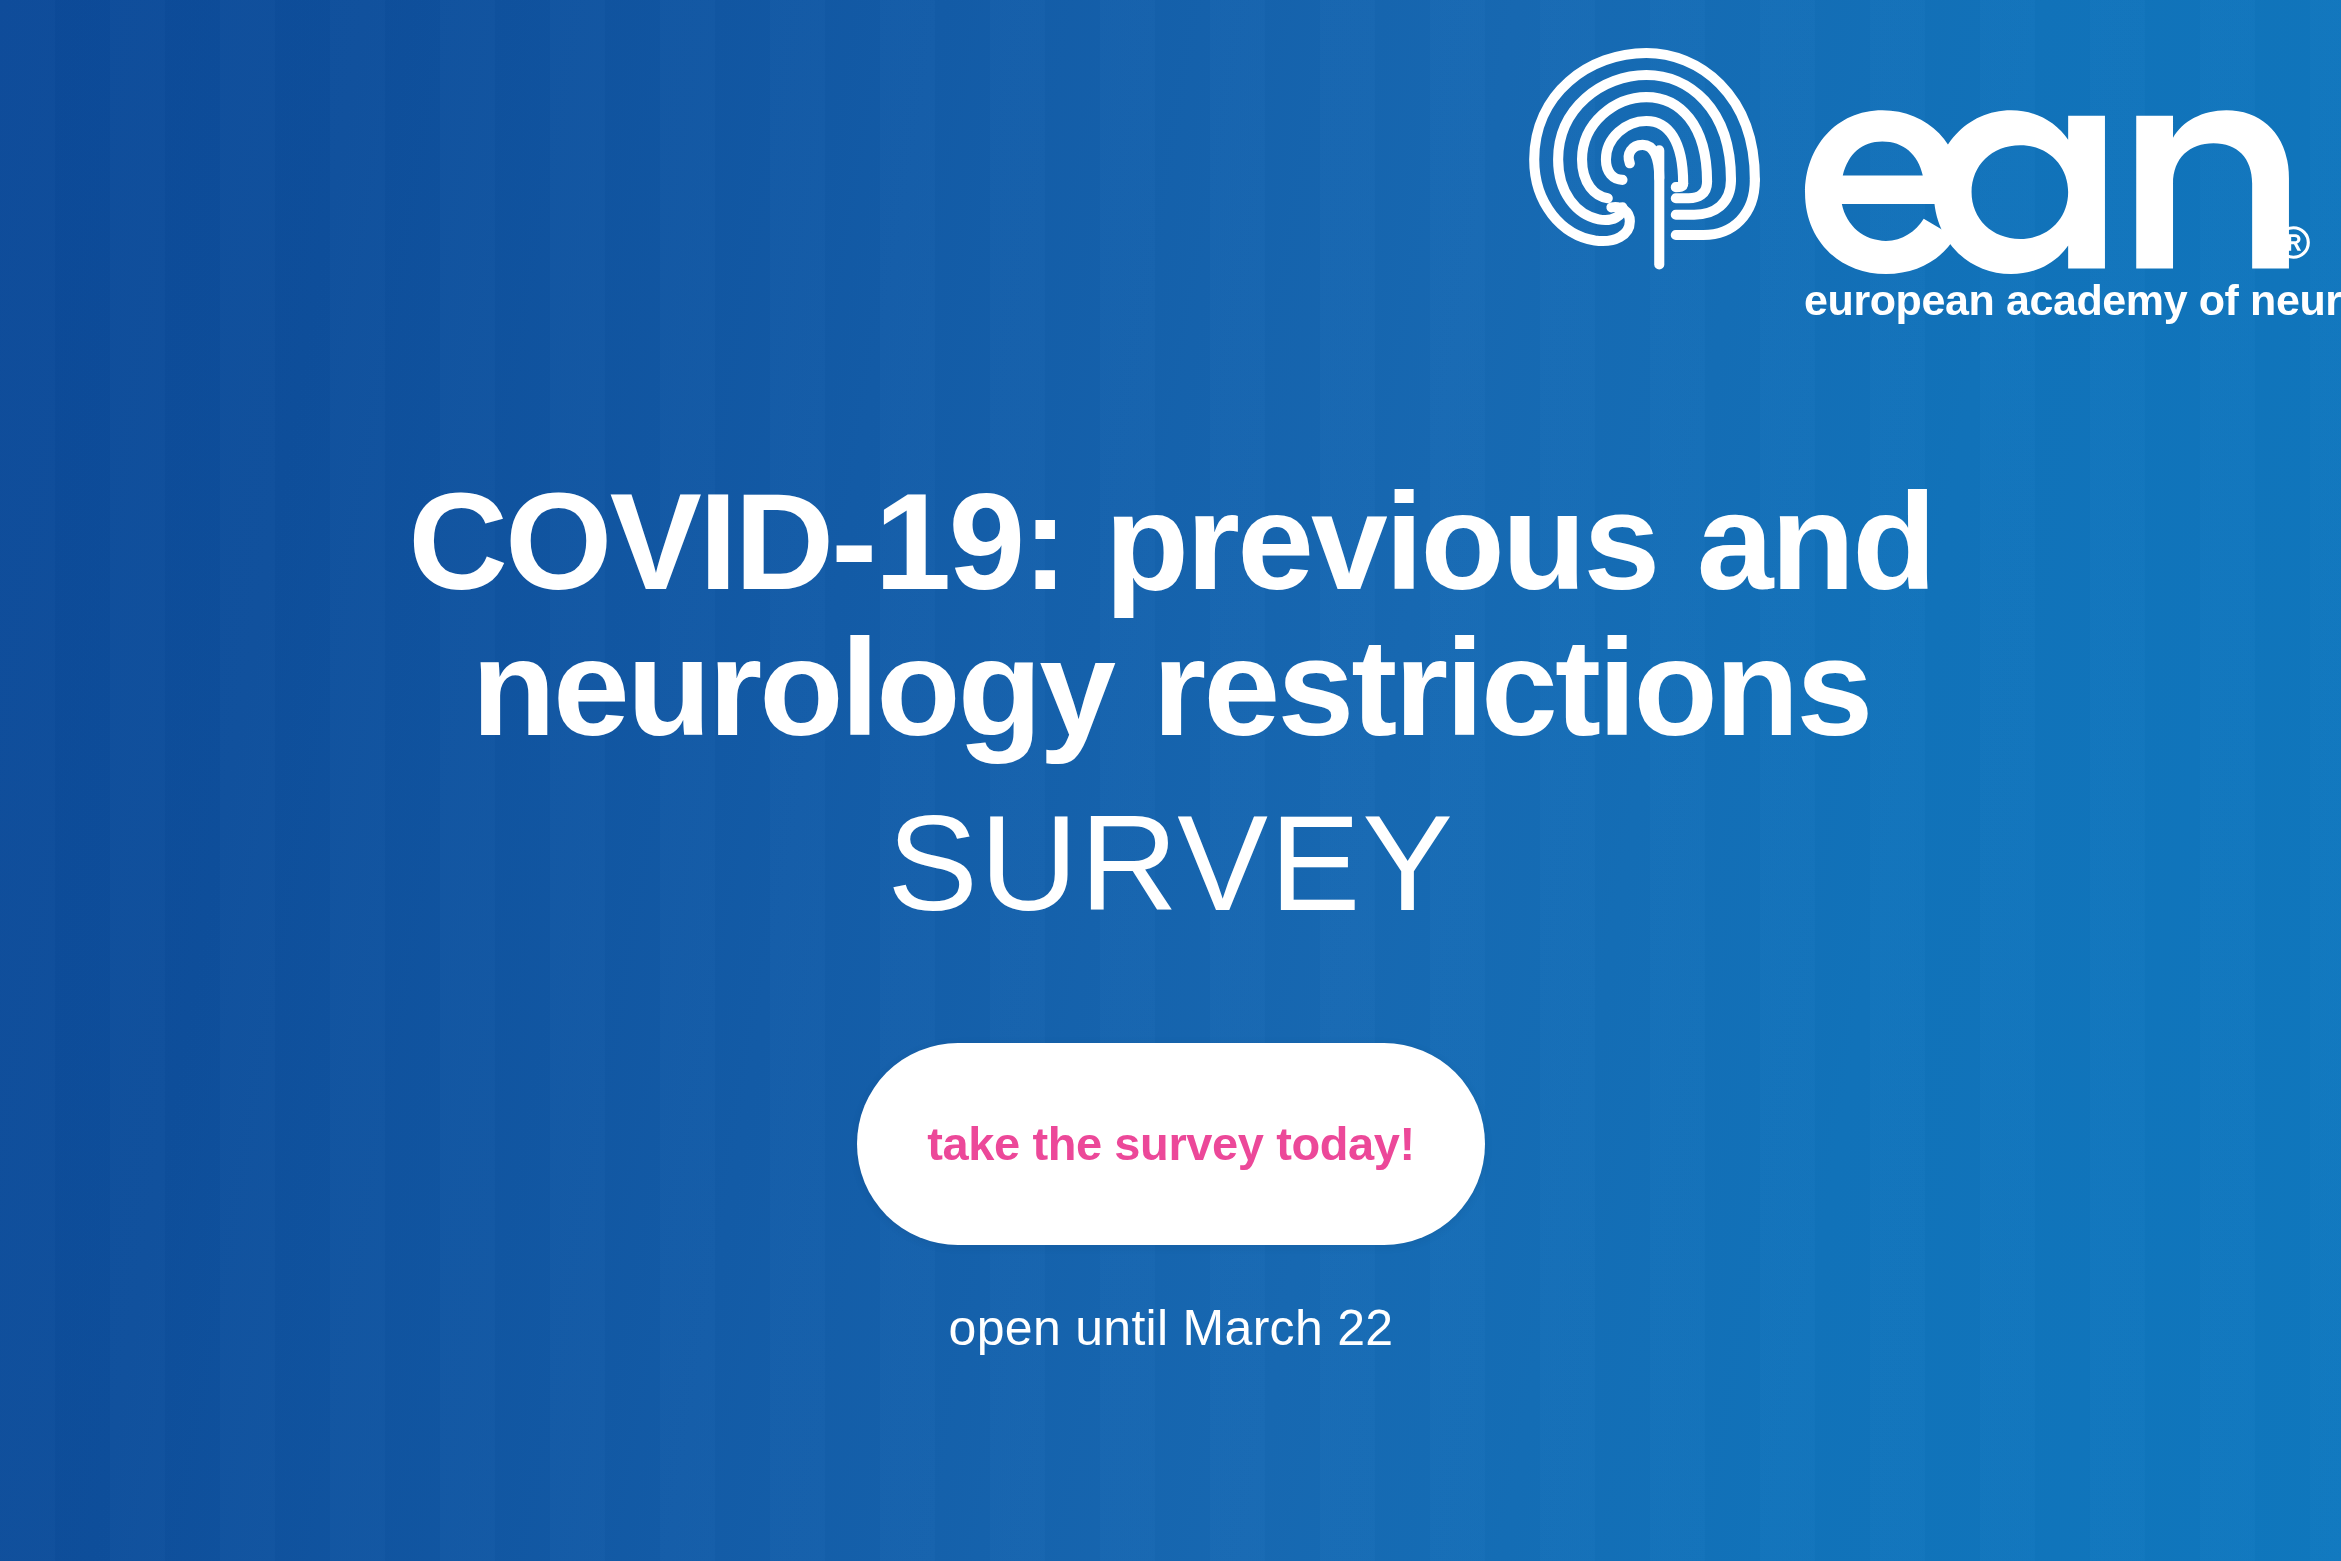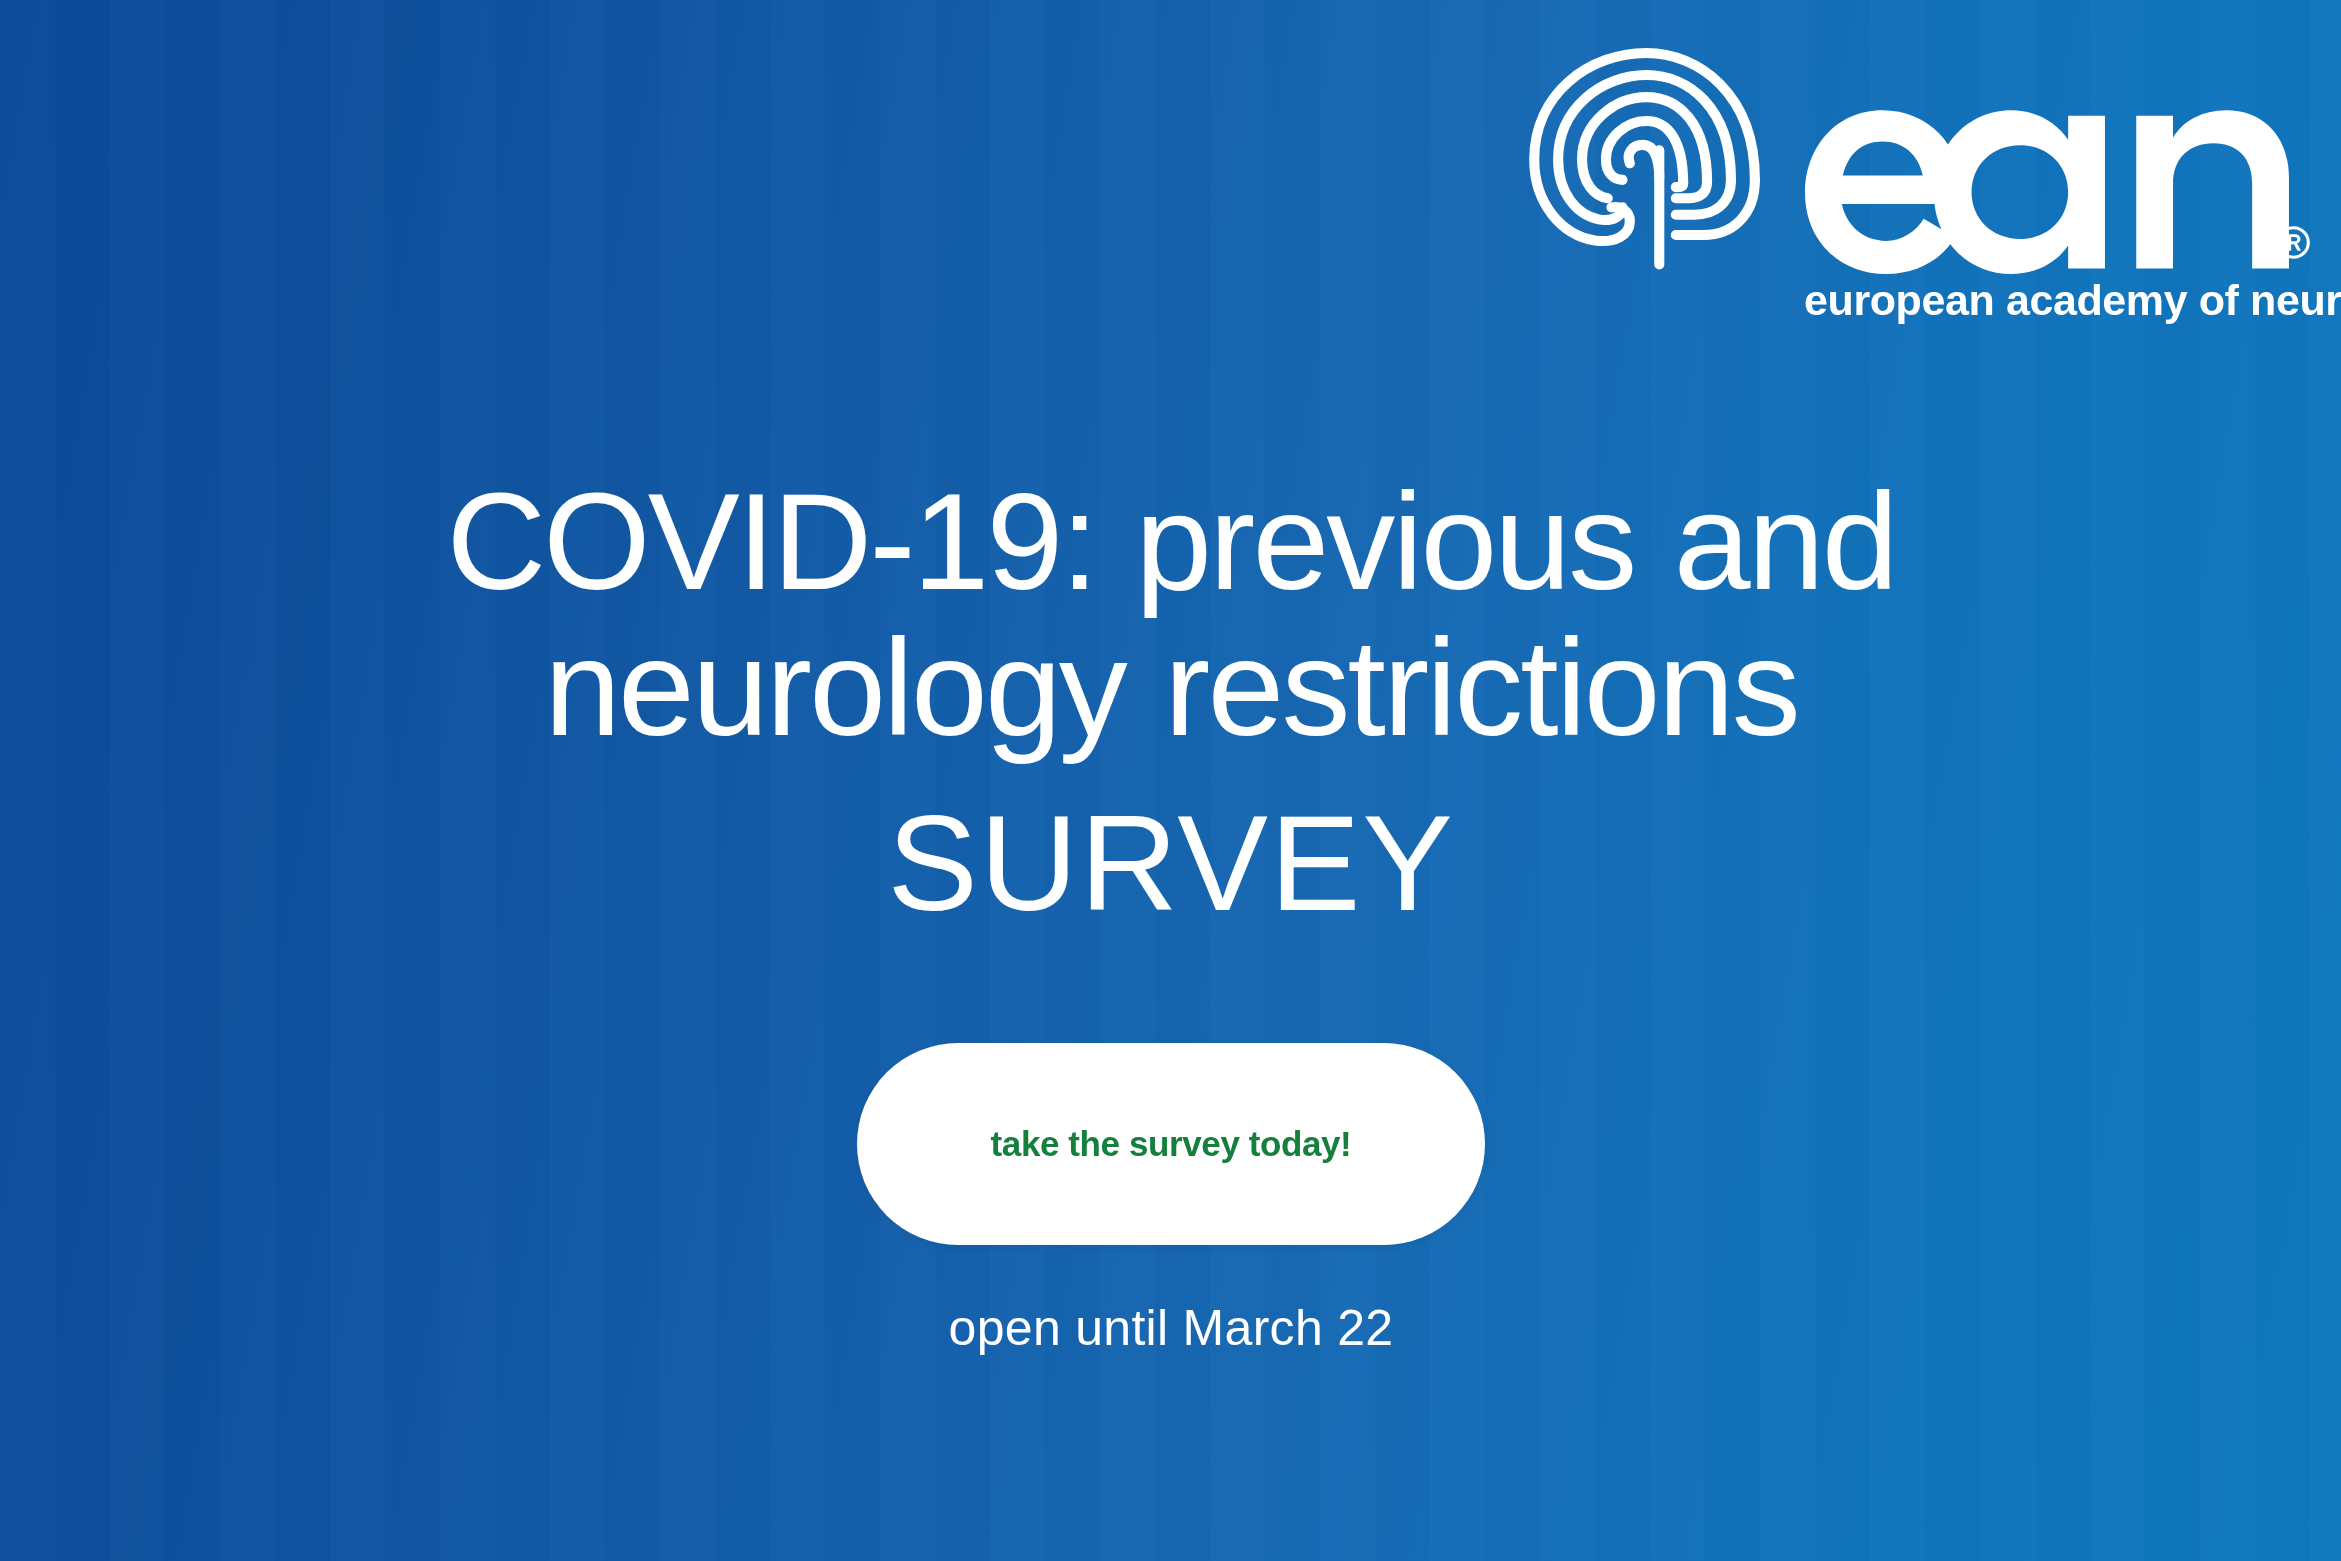--- a/index.html
+++ b/index.html
@@ -103,21 +103,21 @@
     position:absolute;
     left:0;
     right:0;
     top:468px;
     z-index:4;
     text-align:center;
   }
 
   .headline {
     color:#ffffff;
-    font-weight:normal;
+    font-weight:bold;
     font-size:138px;
     line-height:1.06;
     letter-spacing:-2.8px;
     padding:0 138px;
     word-spacing:3.7px;
   }
   .headline-line { display:block; }
 
   .subhead {
     margin-top:34px;
@@ -137,23 +137,23 @@
 
   .cta-button {
     display:inline-flex;
     align-items:center;
     justify-content:center;
     width:628px;
     height:202px;
     background:#ffffff;
     border:none;
     border-radius:101px;
-    color:#15803d;
+    color:#ec4899;
     font-family:"Liberation Sans", sans-serif;
-    font-size:35px;
+    font-size:47px;
     font-weight:600;
     letter-spacing:-0.4px;
     cursor:pointer;
     box-shadow:0 1.8px 9.2px rgba(0,0,0,0.07);
   }
 
   .deadline {
     margin-top:58px;
     color:#ffffff;
     font-size:50px;

